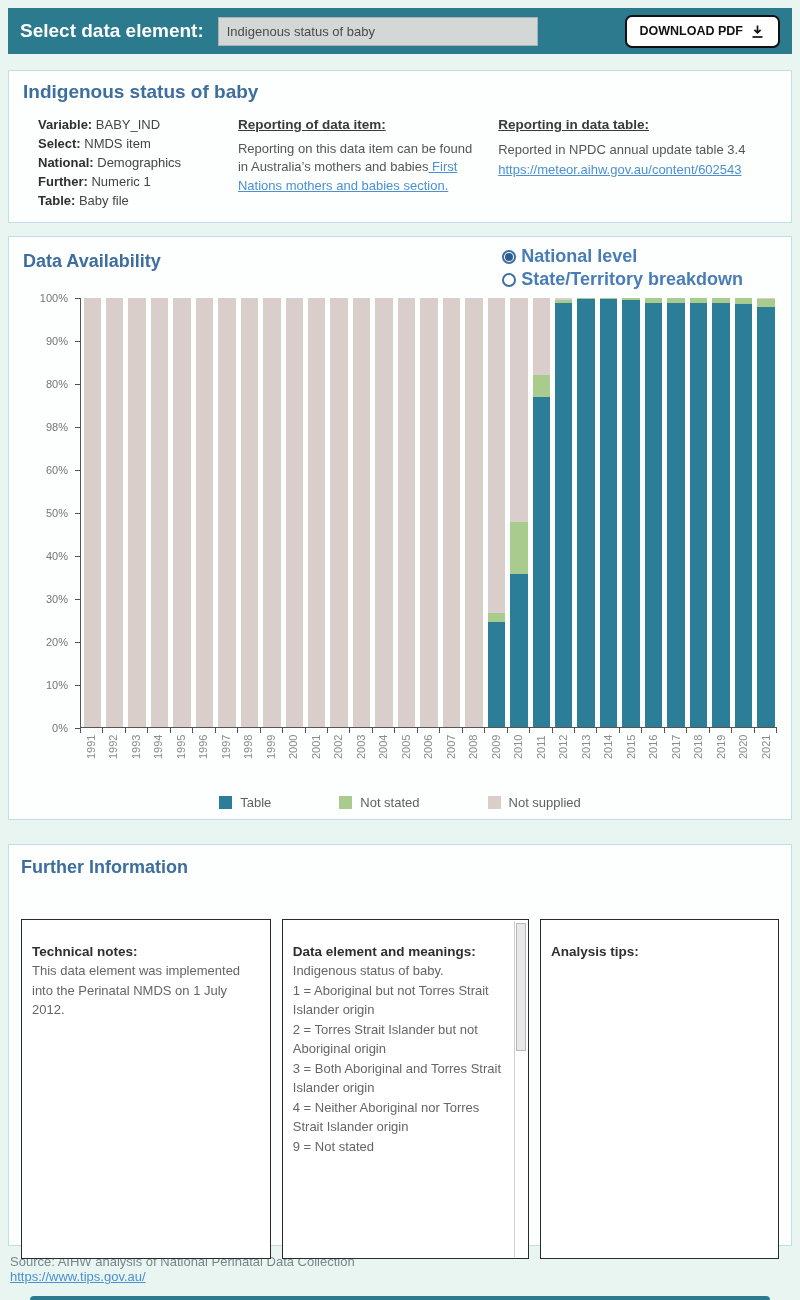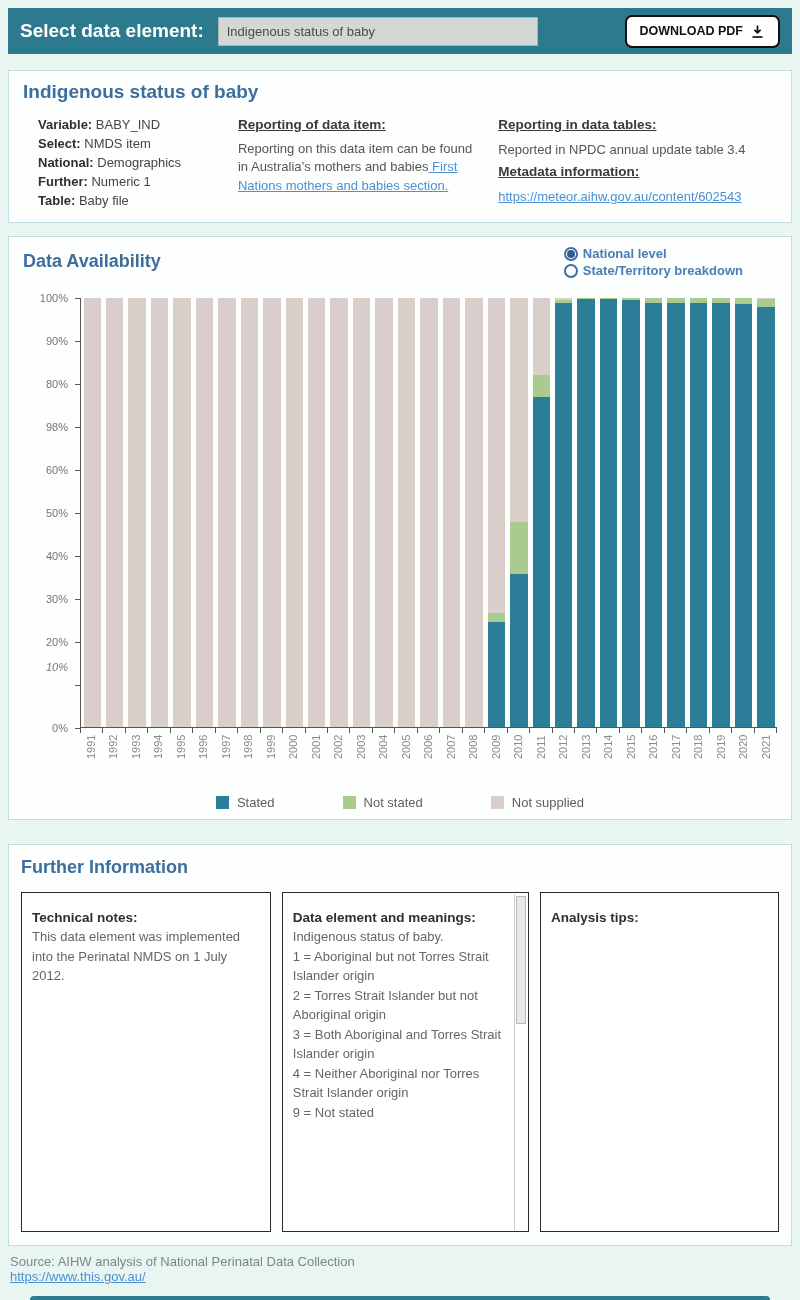--- a/index.html
+++ b/index.html
@@ -45,21 +45,21 @@
   .sub-head { font-size: 13.5px; font-weight: bold; color: #3a3a3a; text-decoration: underline; margin-bottom: 5px; }
   a.blue { color: #4a90d2; text-decoration: underline; }
   
   .avail-panel { margin-top: 13px; height: 584px; }
   .avail-title { font-size: 18px; margin-top: 4px; }
   .radio-group { position: absolute; top: 9px; right: 48px; }
   .radio-row { display: flex; align-items: center; gap: 5px; margin-bottom: 2px; }
   .radio-circle { width: 14px; height: 14px; border: 2px solid #3c6fa5; border-radius: 50%;
     display: flex; align-items: center; justify-content: center; background: #fff; }
   .radio-dot { width: 8px; height: 8px; border-radius: 50%; background: #2d5f8e; }
-  .radio-lab { color: #4a7db5; font-size: 13px; font-weight: bold; }
+  .radio-lab { color: #4a7db5; font-size: 18px; font-weight: bold; }
   
   .chart-row { display: flex; margin-top: 26px; }
   .y-axis { width: 57px; height: 430px; position: relative; flex: none; }
   .y-lab { position: absolute; right: 12px; transform: translateY(-50%); font-size: 11px; color: #757575; }
   .y-tick { position: absolute; right: 0; width: 5px; height: 1px; background: #555; }
   .plot-wrap { flex: 1; }
   .plot {
     height: 430px; display: flex; align-items: flex-end;
     border-left: 1px solid #555; border-bottom: 1px solid #555;
   }
@@ -72,21 +72,21 @@
     font-size: 11px; color: #8b8b8b; height: 42px; margin: 2px auto 0;
     display: flex; align-items: center; justify-content: flex-end;
   }
   .legend { display: flex; justify-content: center; gap: 68px; margin-top: 18px; }
   .legend-item { display: flex; align-items: center; gap: 8px; font-size: 13px; color: #5f5f5f; }
   .swatch { width: 13px; height: 13px; flex: none; }
   
   .further-panel { margin-top: 24px; height: 402px; padding: 12px; }
   .further-title { font-size: 18px; }
   .boxes { display: flex; gap: 11px; margin-top: 14px; }
-  .fbox { border: 1px solid #2a2a2a; background: #fff; height: 340px; padding: 17px 10px; position: relative; }
+  .fbox { border: 1px solid #2a2a2a; background: #fff; height: 340px; padding: 24px 10px; position: relative; margin-top: 27px; }
   .fbox h4 { font-size: 13.5px; color: #2f2f2f; margin-bottom: 2px; }
   .fbox p { font-size: 13px; color: #666; line-height: 1.5; }
   .box-1 { width: 256px; }
   .box-2 { width: 253px; padding-right: 22px; }
   .box-3 { width: 245px; }
   .scrollbar { position: absolute; top: 1px; right: 1px; bottom: 1px; width: 13px;
     background: #fff; border-left: 1px solid #cfcfcf; }
   .scroll-thumb { position: absolute; top: 2px; left: 1px; right: 1px; height: 38%;
     background: #e8e8e8; border: 1px solid #b8b8b8; }
   
@@ -118,23 +118,22 @@
       <div><b>Select:</b> <span>NMDS item</span></div>
       <div><b>National:</b> <span>Demographics</span></div>
       <div><b>Further:</b> <span>Numeric 1</span></div>
       <div><b>Table:</b> <span>Baby file</span></div>
     </div>
     <div class="col-mid">
       <div class="sub-head">Reporting of data item:</div>
       <span>Reporting on this data item can be found in Australia’s mothers and babies</span><a class="blue" href="#"> First Nations mothers and babies section.</a>
     </div>
     <div class="col-right">
-      <div class="sub-head">Reporting in data tables:</div>
+      <div class="sub-head">Reporting in data table:</div>
       <div>Reported in  NPDC annual update table 3.4</div>
-      <div class="sub-head" style="margin-top:2px">Metadata information:</div>
       <a class="blue" href="#">https://meteor.aihw.gov.au/content/602543</a>
     </div>
   </div>
 </div>
 
 <div class="panel avail-panel">
   <div class="panel-title avail-title">Data Availability</div>
 
   <div class="radio-group">
     <div class="radio-row">
@@ -162,21 +161,21 @@
         <span class="y-lab" style="top: 172px;">60%</span>
         <span class="y-tick" style="top: 172px;"></span>
         <span class="y-lab" style="top: 215px;">50%</span>
         <span class="y-tick" style="top: 215px;"></span>
         <span class="y-lab" style="top: 258px;">40%</span>
         <span class="y-tick" style="top: 258px;"></span>
         <span class="y-lab" style="top: 301px;">30%</span>
         <span class="y-tick" style="top: 301px;"></span>
         <span class="y-lab" style="top: 344px;">20%</span>
         <span class="y-tick" style="top: 344px;"></span>
-        <span class="y-lab" style="top: 369px; font-style: italic;">10%</span>
+        <span class="y-lab" style="top: 387px;">10%</span>
         <span class="y-tick" style="top: 387px;"></span>
         <span class="y-lab" style="top: 430px;">0%</span>
         <span class="y-tick" style="top: 430px;"></span>
       </div>
     <div class="plot-wrap">
       <div class="plot">
           <div class="bar-cell">
             <div style="height: 430px; background: rgb(217, 206, 201);"></div>
             <div style="height: 0px; background: rgb(169, 203, 142);"></div>
             <div style="height: 0px; background: rgb(44, 125, 151);"></div>
@@ -397,21 +396,21 @@
           <span>2019</span>
           <span>2020</span>
           <span>2021</span>
         </div>
     </div>
   </div>
 
   <div class="legend">
     <div class="legend-item">
       <span class="swatch" style="background: rgb(44, 125, 151);"></span>
-      <span>Stated</span>
+      <span>Table</span>
     </div>
     <div class="legend-item">
       <span class="swatch" style="background: rgb(169, 203, 142);"></span>
       <span>Not stated</span>
     </div>
     <div class="legend-item">
       <span class="swatch" style="background: rgb(217, 206, 201);"></span>
       <span>Not supplied</span>
     </div>
   </div>
@@ -437,15 +436,15 @@
       </div>
     </div>
     <div class="fbox box-3">
       <h4>Analysis tips:</h4>
     </div>
   </div>
 </div>
 
 <div class="footer">
   <div class="src">Source: AIHW analysis of National Perinatal Data Collection</div>
-  <a class="blue" href="#">https://www.this.gov.au/</a>
+  <a class="blue" href="#">https://www.tips.gov.au/</a>
 </div>
 <div class="bottom-strip"></div>
 
 </body></html>

